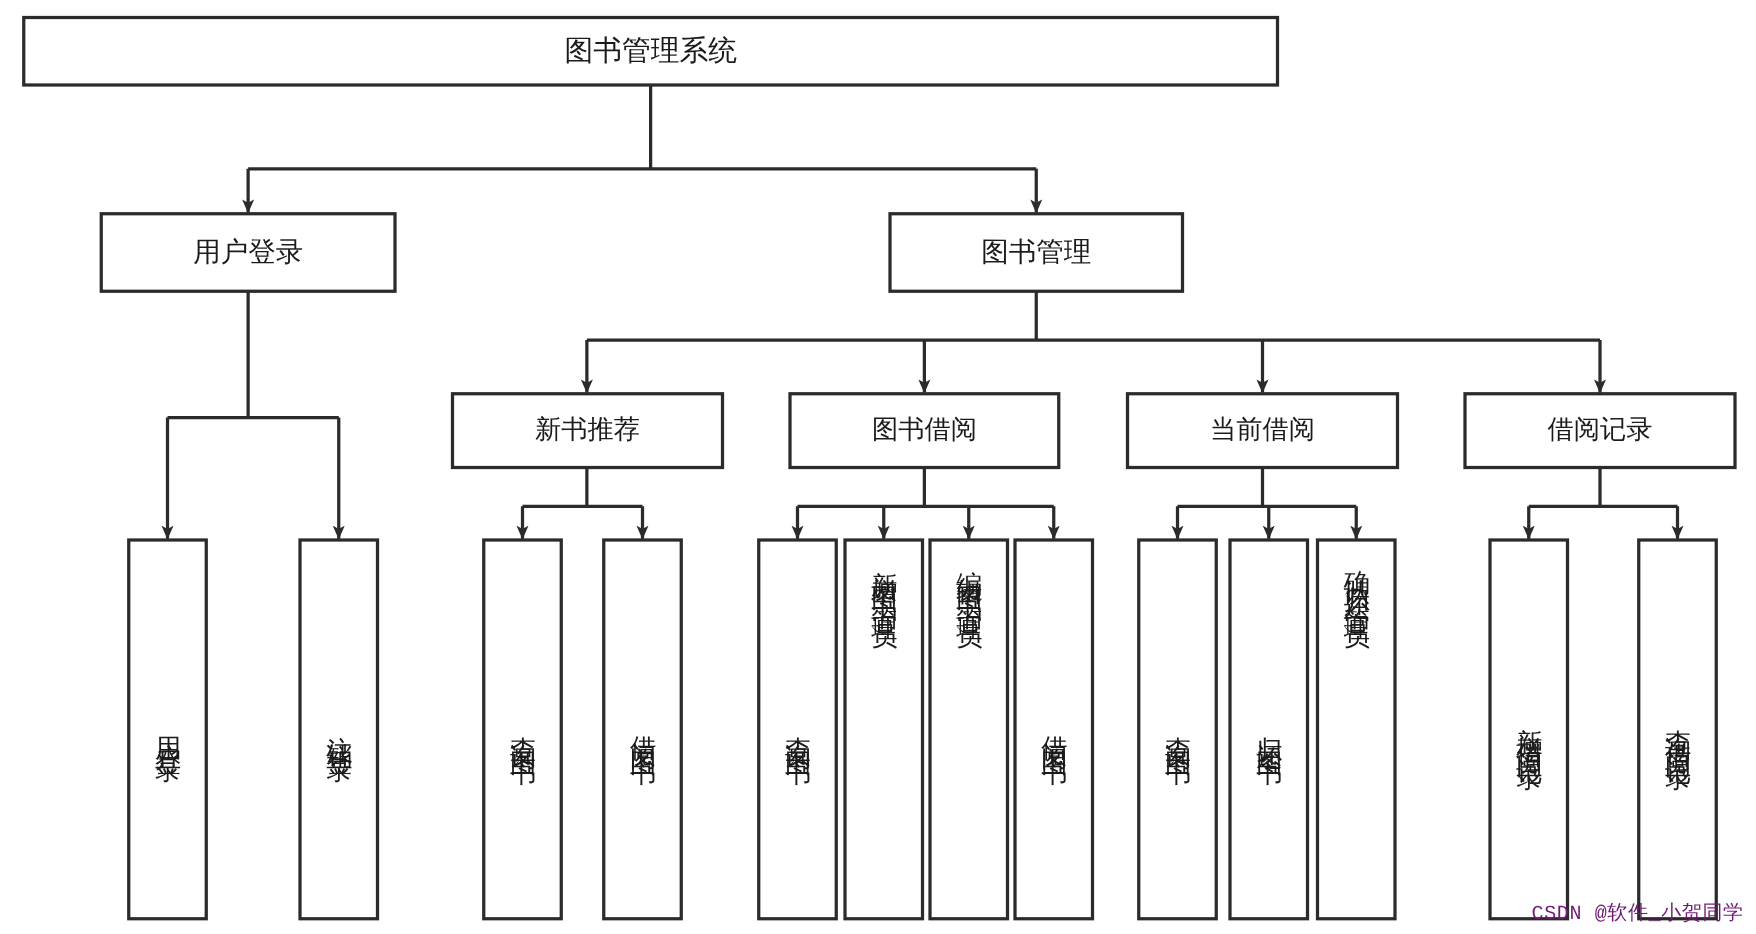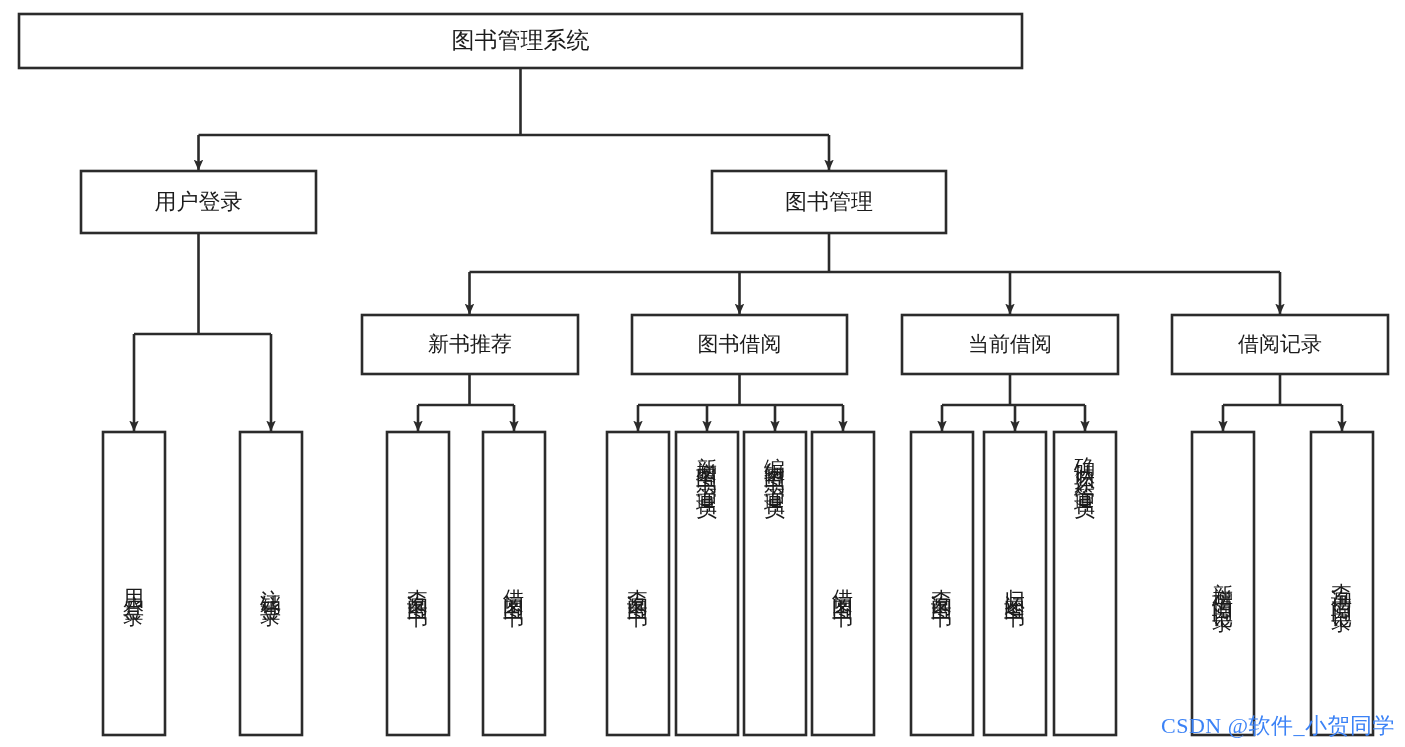--- a/index.html
+++ b/index.html
@@ -65,23 +65,23 @@
     line-height: 1;
     letter-spacing: 6px;
     color: #1b1b1b;
     white-space: nowrap;
     text-align: center;
   }
   #watermark {
     position: absolute;
     right: 10px;
     bottom: 6px;
-    font-family: Liberation Serif, serif;
-    font-size: 22px;
-    color: #3b82f6;
+    font-family: Liberation Mono, monospace;
+    font-size: 16px;
+    color: #701a75;
     white-space: nowrap;
     letter-spacing: 0.5px;
   }
 </style>
 </head>
 <body>
 
 <div id="canvas">
 
   <svg id="diagram-svg" viewBox="0 0 1405 747">

